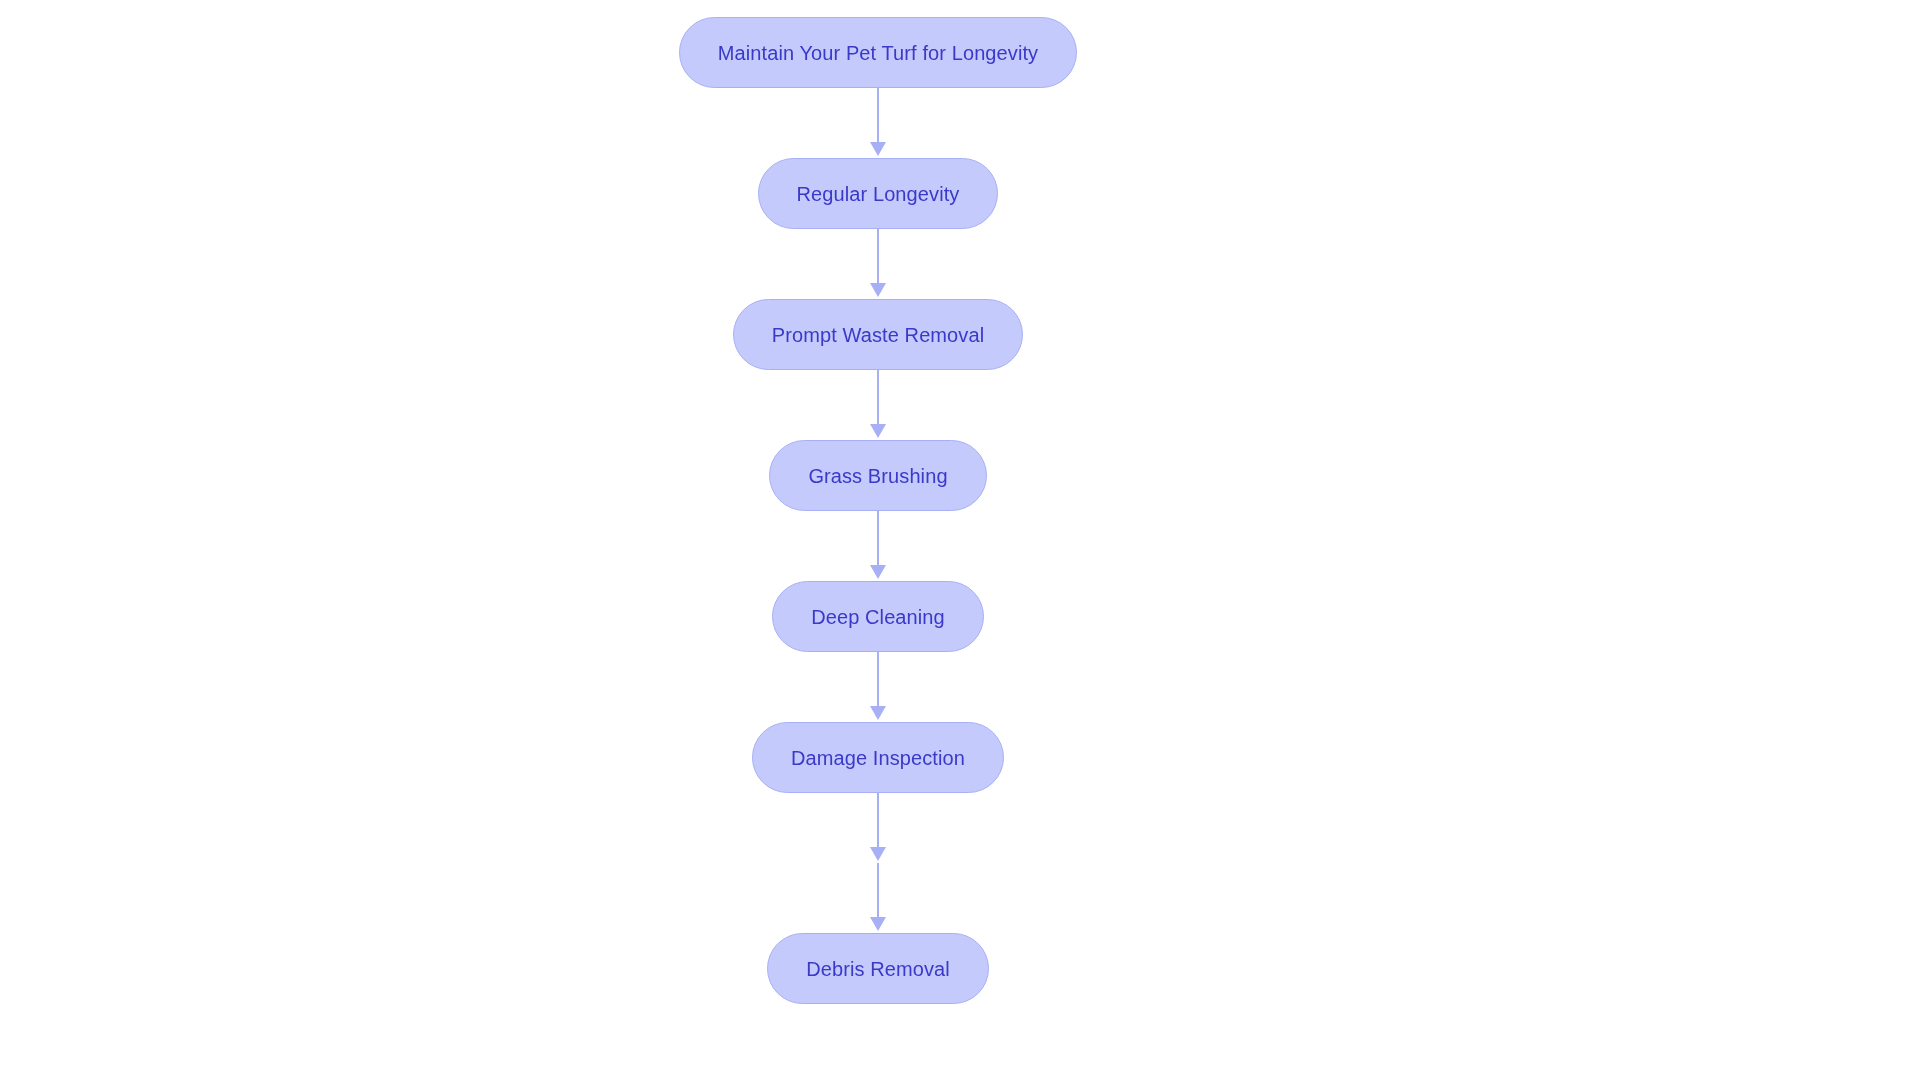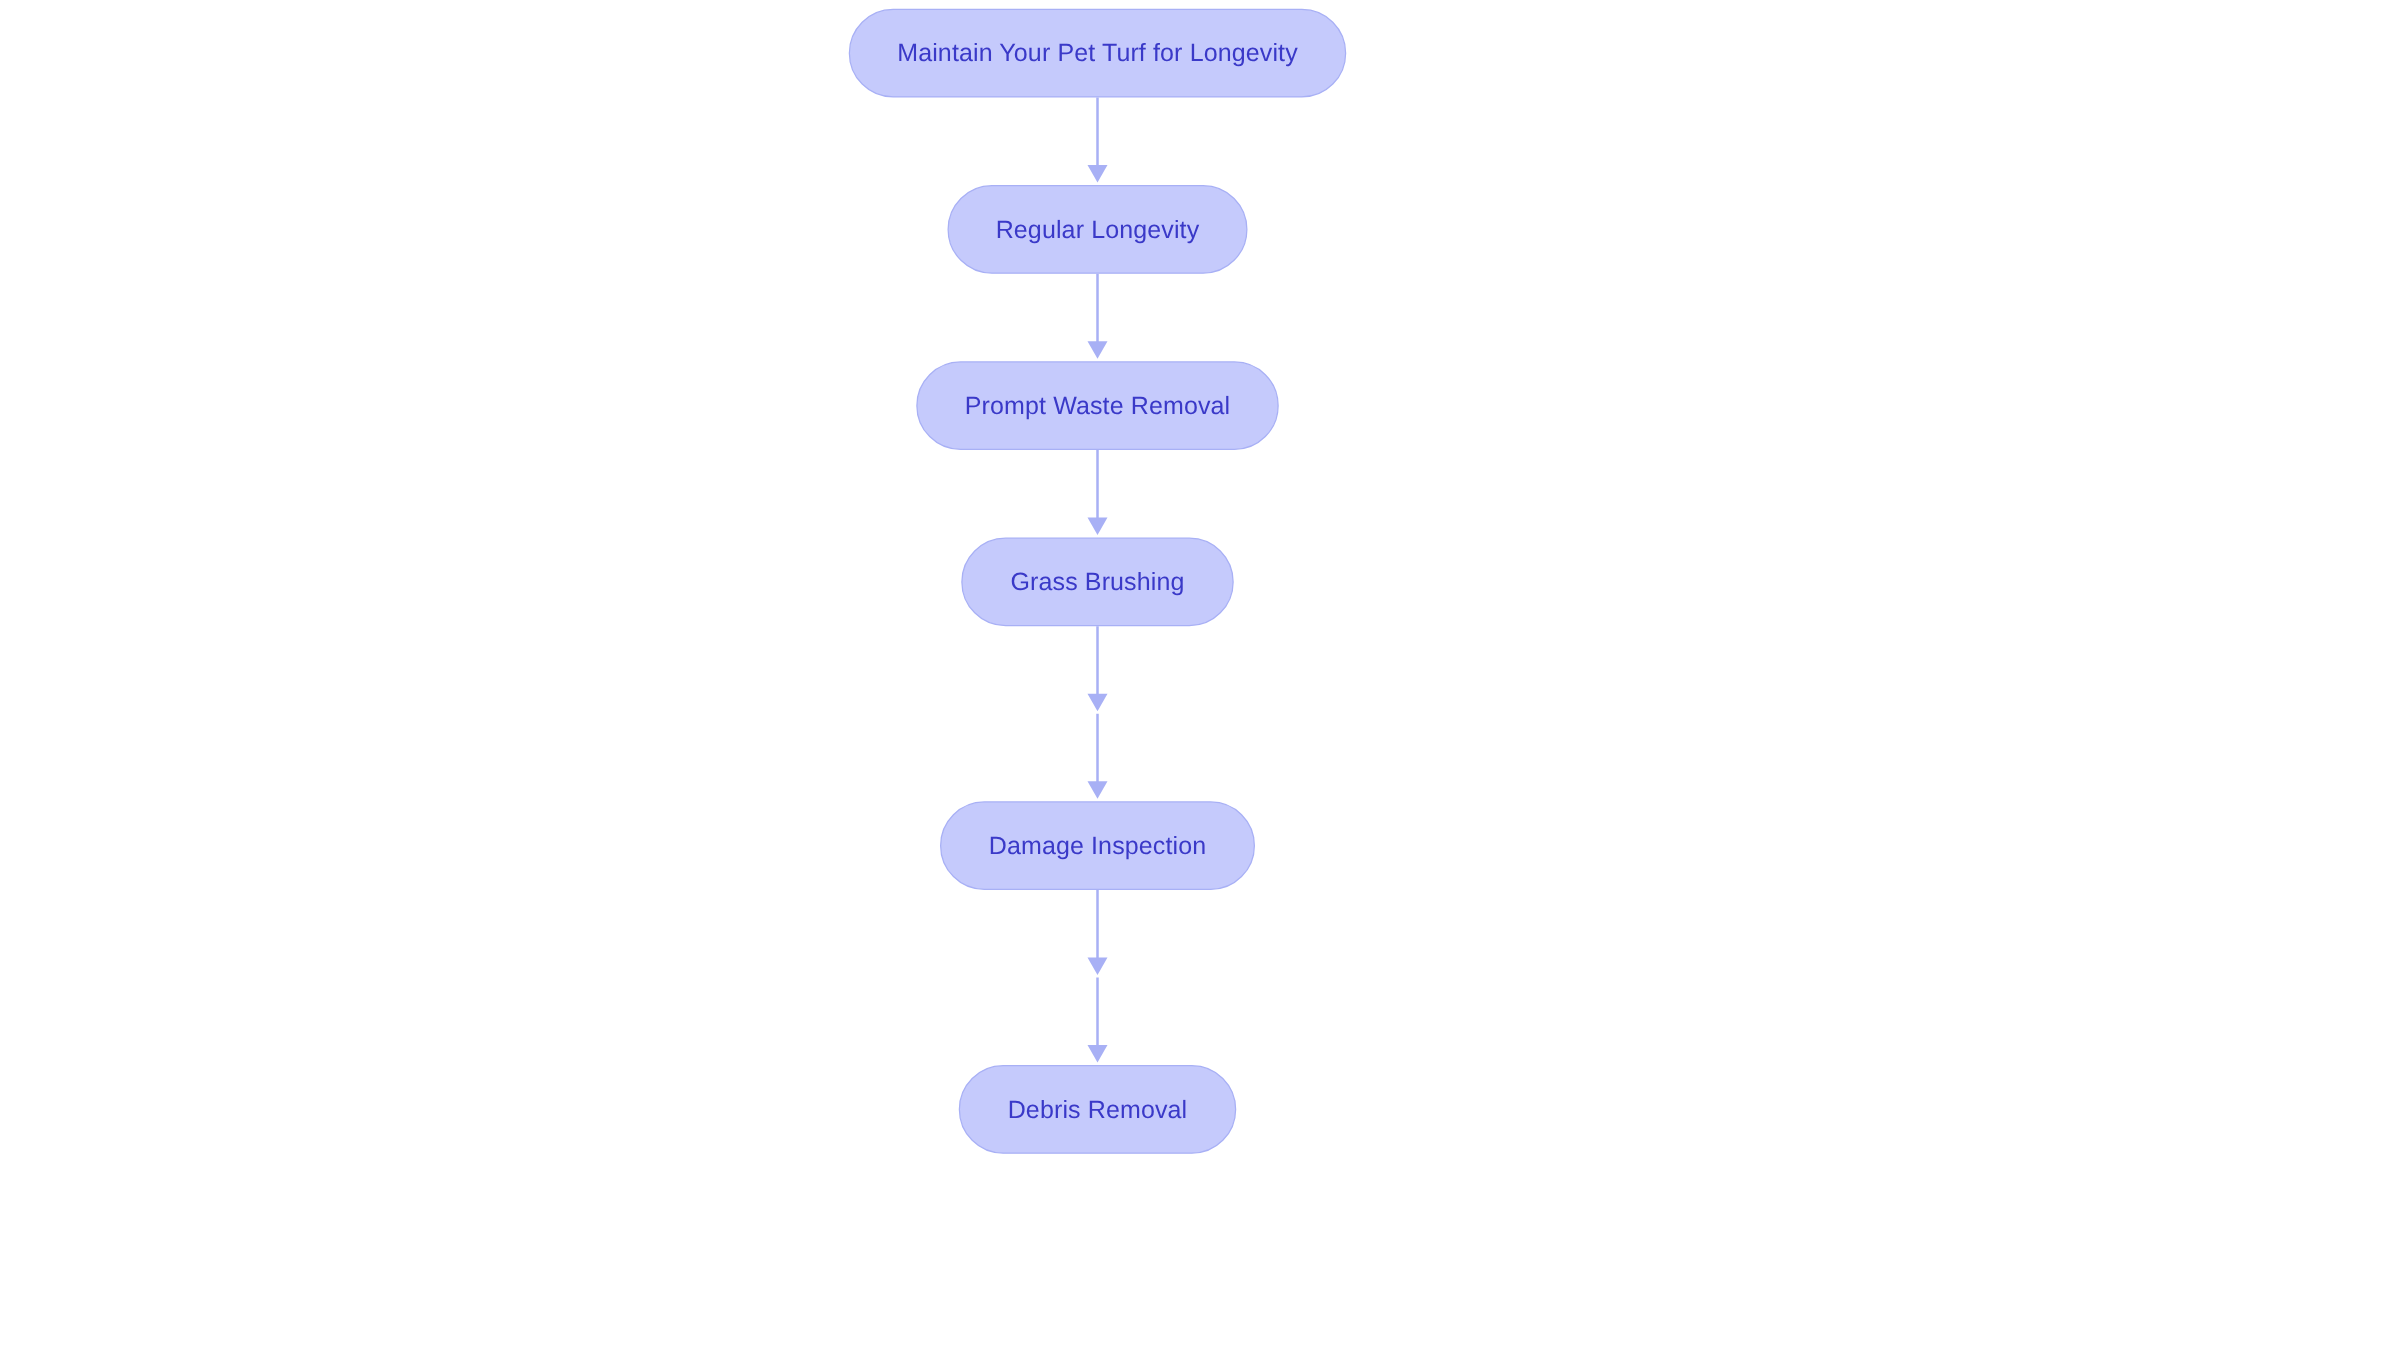--- a/index.html
+++ b/index.html
@@ -23,21 +23,21 @@
 
   .flow-column {
     position: absolute;
     left: 0;
     top: 0;
     width: 1756px;
     height: 1083px;
     display: flex;
     flex-direction: column;
     align-items: center;
-    padding-top: 7px;
+    padding-top: 17px;
     box-sizing: border-box;
   }
 
   .flow-node {
     box-sizing: border-box;
     height: 71px;
     display: flex;
     align-items: center;
     justify-content: center;
     background: #c5cafc;
@@ -121,20 +121,23 @@
 
     <div class="flow-node">
       <span class="flow-node-label">Grass Brushing</span>
     </div>
 
     <div class="flow-connector">
       <span class="conn-line"></span>
       <span class="conn-head"></span>
     </div>
 
+    <div class="flow-node">
+      <span class="flow-node-label">Deep Cleaning</span>
+    </div>
 
     <div class="flow-connector">
       <span class="conn-line"></span>
       <span class="conn-head"></span>
     </div>
 
     <div class="flow-node">
       <span class="flow-node-label">Damage Inspection</span>
     </div>
 

